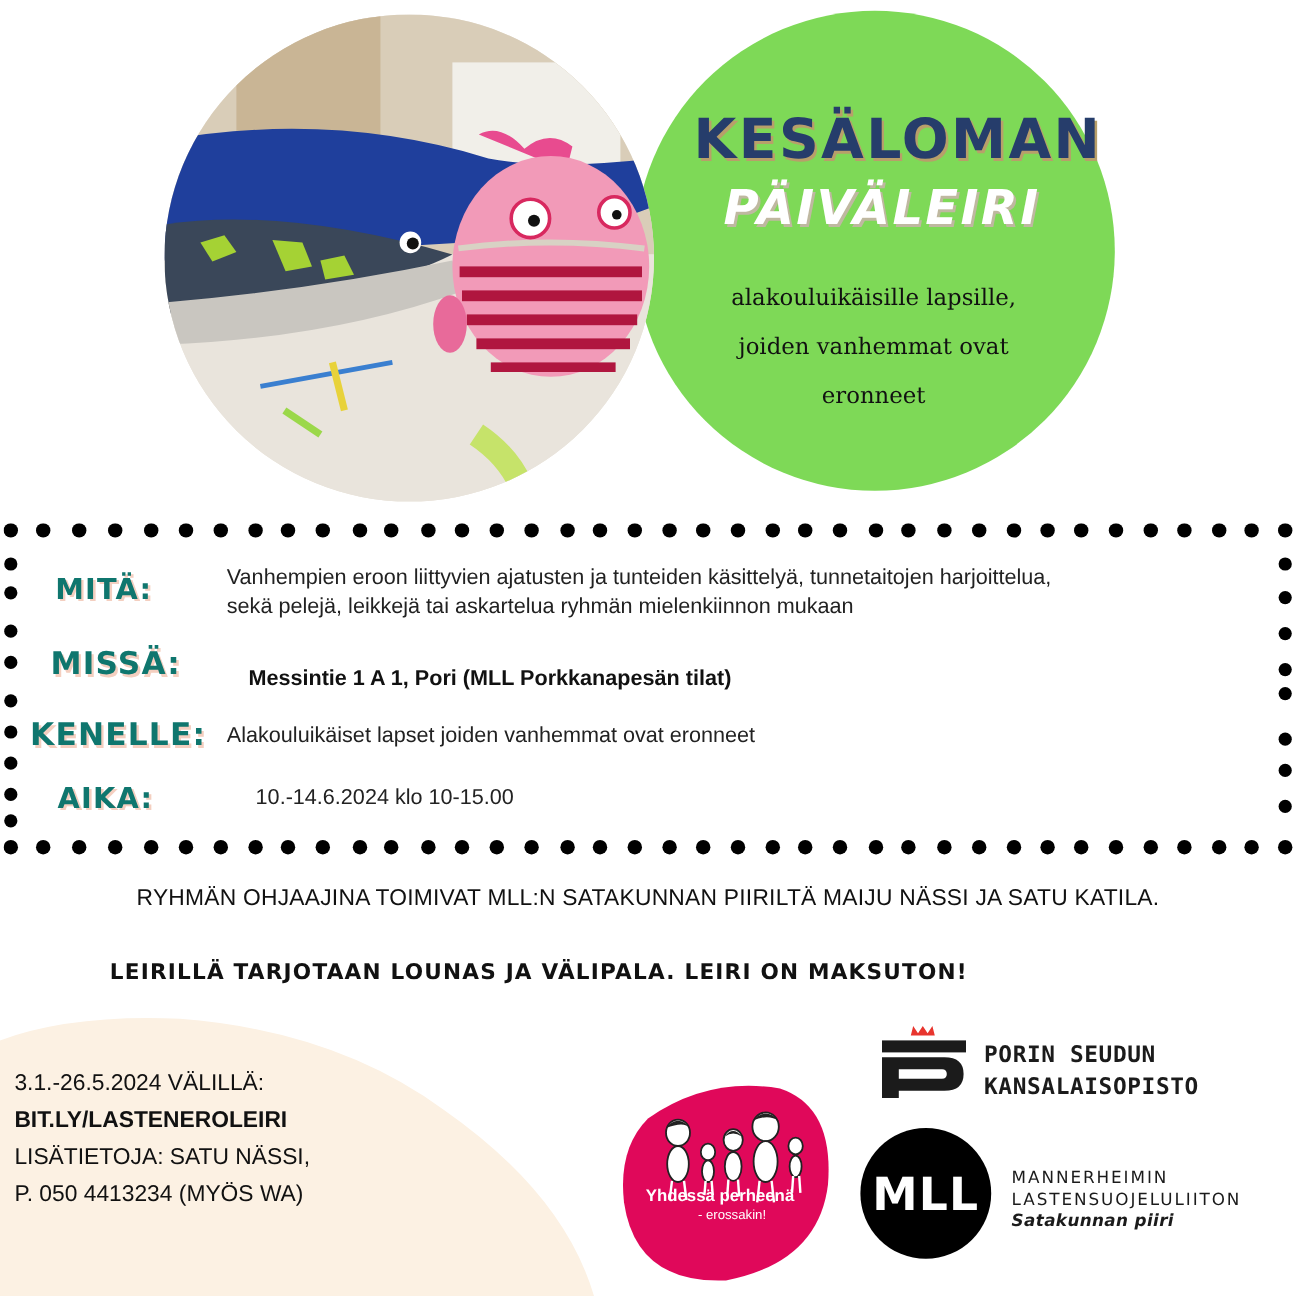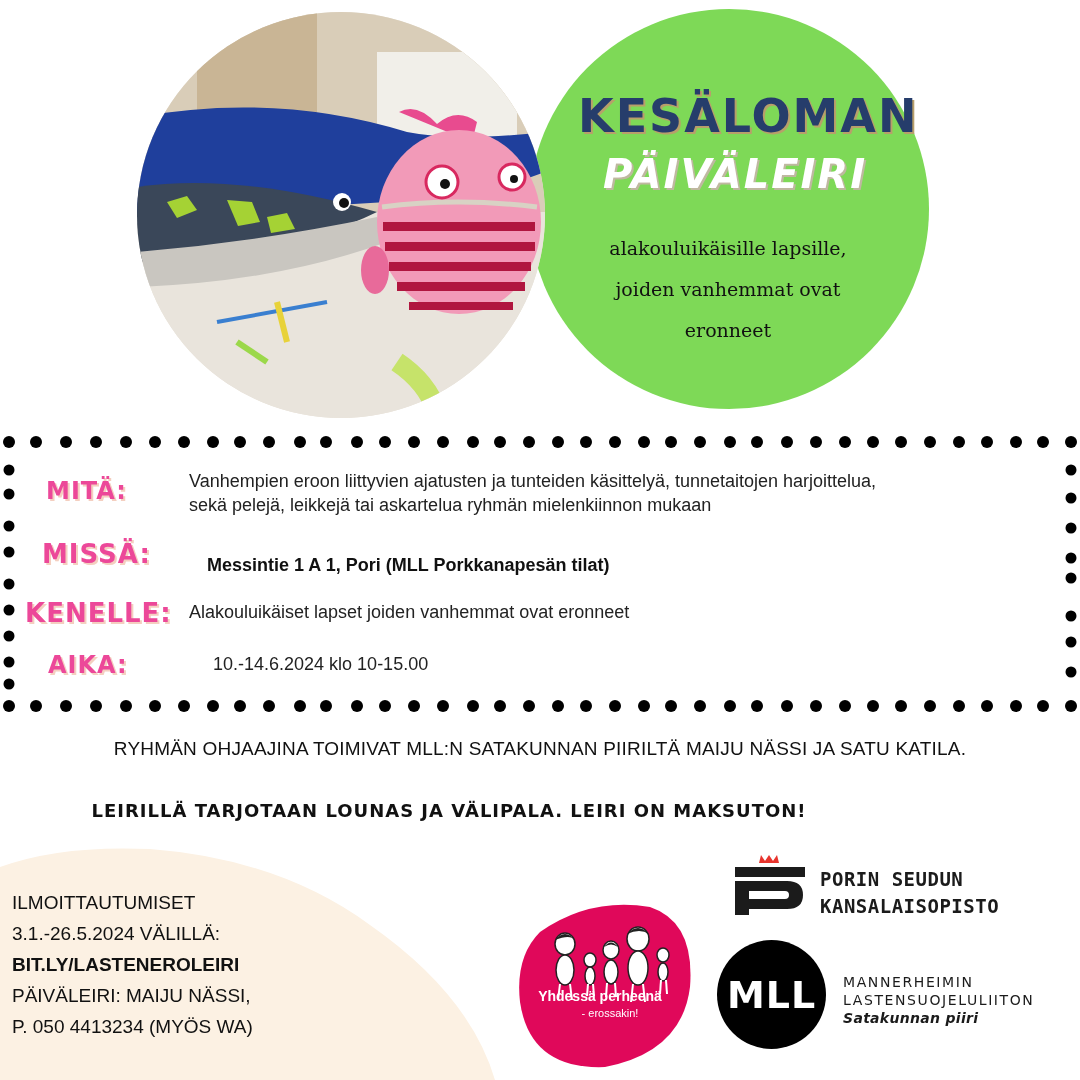--- a/index.html
+++ b/index.html
@@ -40,21 +40,21 @@
 
     
     .dot-box {
       position: absolute; left: 3px; top: 436px; width: 1076px; height: 277px;
     }
     .dot-box svg { width: 100%; height: 100%; display: block; }
 
     .row-label {
       position: absolute;
       font-family: "DejaVu Sans", sans-serif; font-weight: bold;
-      color: #ec4899; letter-spacing: 1px;
+      color: #0f766e; letter-spacing: 1px;
       text-shadow: 2px 2px 0 #f4cfc0;
       font-size: 24px; line-height: 30px;
     }
     .row-text {
       position: absolute; font-family: "Liberation Sans", sans-serif;
       font-size: 18px; line-height: 24px; color: #222;
     }
     .row-text.bold { font-weight: bold; color: #111; }
 
     
@@ -291,24 +291,23 @@
 
 <div class="leaders">RYHMÄN OHJAAJINA TOIMIVAT MLL:N SATAKUNNAN PIIRILTÄ MAIJU NÄSSI JA SATU KATILA.</div>
 <div class="offer">LEIRILLÄ TARJOTAAN LOUNAS JA VÄLIPALA. LEIRI ON MAKSUTON!</div>
 
 <div class="blob">
   <svg viewBox="0 0 500 235" preserveAspectRatio="none">
     <path d="M0 22 Q60 0 150 4 Q280 14 370 80 Q470 150 495 235 L0 235 Z" fill="#fcf1e3"></path>
   </svg>
 </div>
 <div class="contact">
-  <div>ILMOITTAUTUMISET</div>
   <div>3.1.-26.5.2024 VÄLILLÄ:</div>
   <div class="link">BIT.LY/LASTENEROLEIRI</div>
-  <div>PÄIVÄLEIRI: MAIJU NÄSSI,</div>
+  <div>LISÄTIETOJA: SATU NÄSSI,</div>
   <div>P. 050 4413234 (MYÖS WA)</div>
 </div>
 
 <div class="yp-logo">
   <svg viewBox="0 0 190 180">
     <path d="M30 40 Q80 5 140 15 Q185 30 180 95 Q172 160 95 175 Q20 178 10 110 Q5 65 30 40 Z" fill="#e0085a"></path>
 
     <g fill="#ffffff" stroke="#222" stroke-width="1.5">
       <ellipse cx="55" cy="52" rx="10" ry="11"></ellipse>
       <ellipse cx="55" cy="78" rx="9" ry="15"></ellipse>

